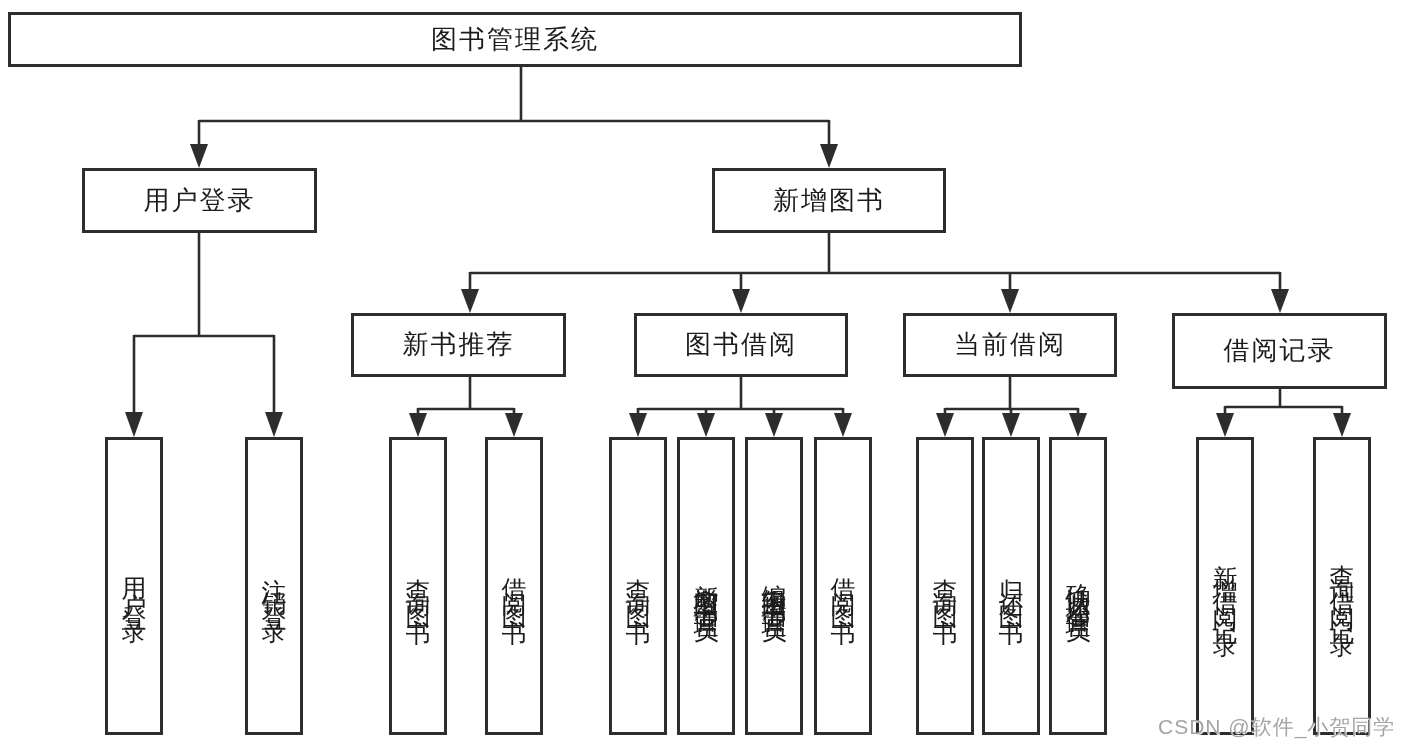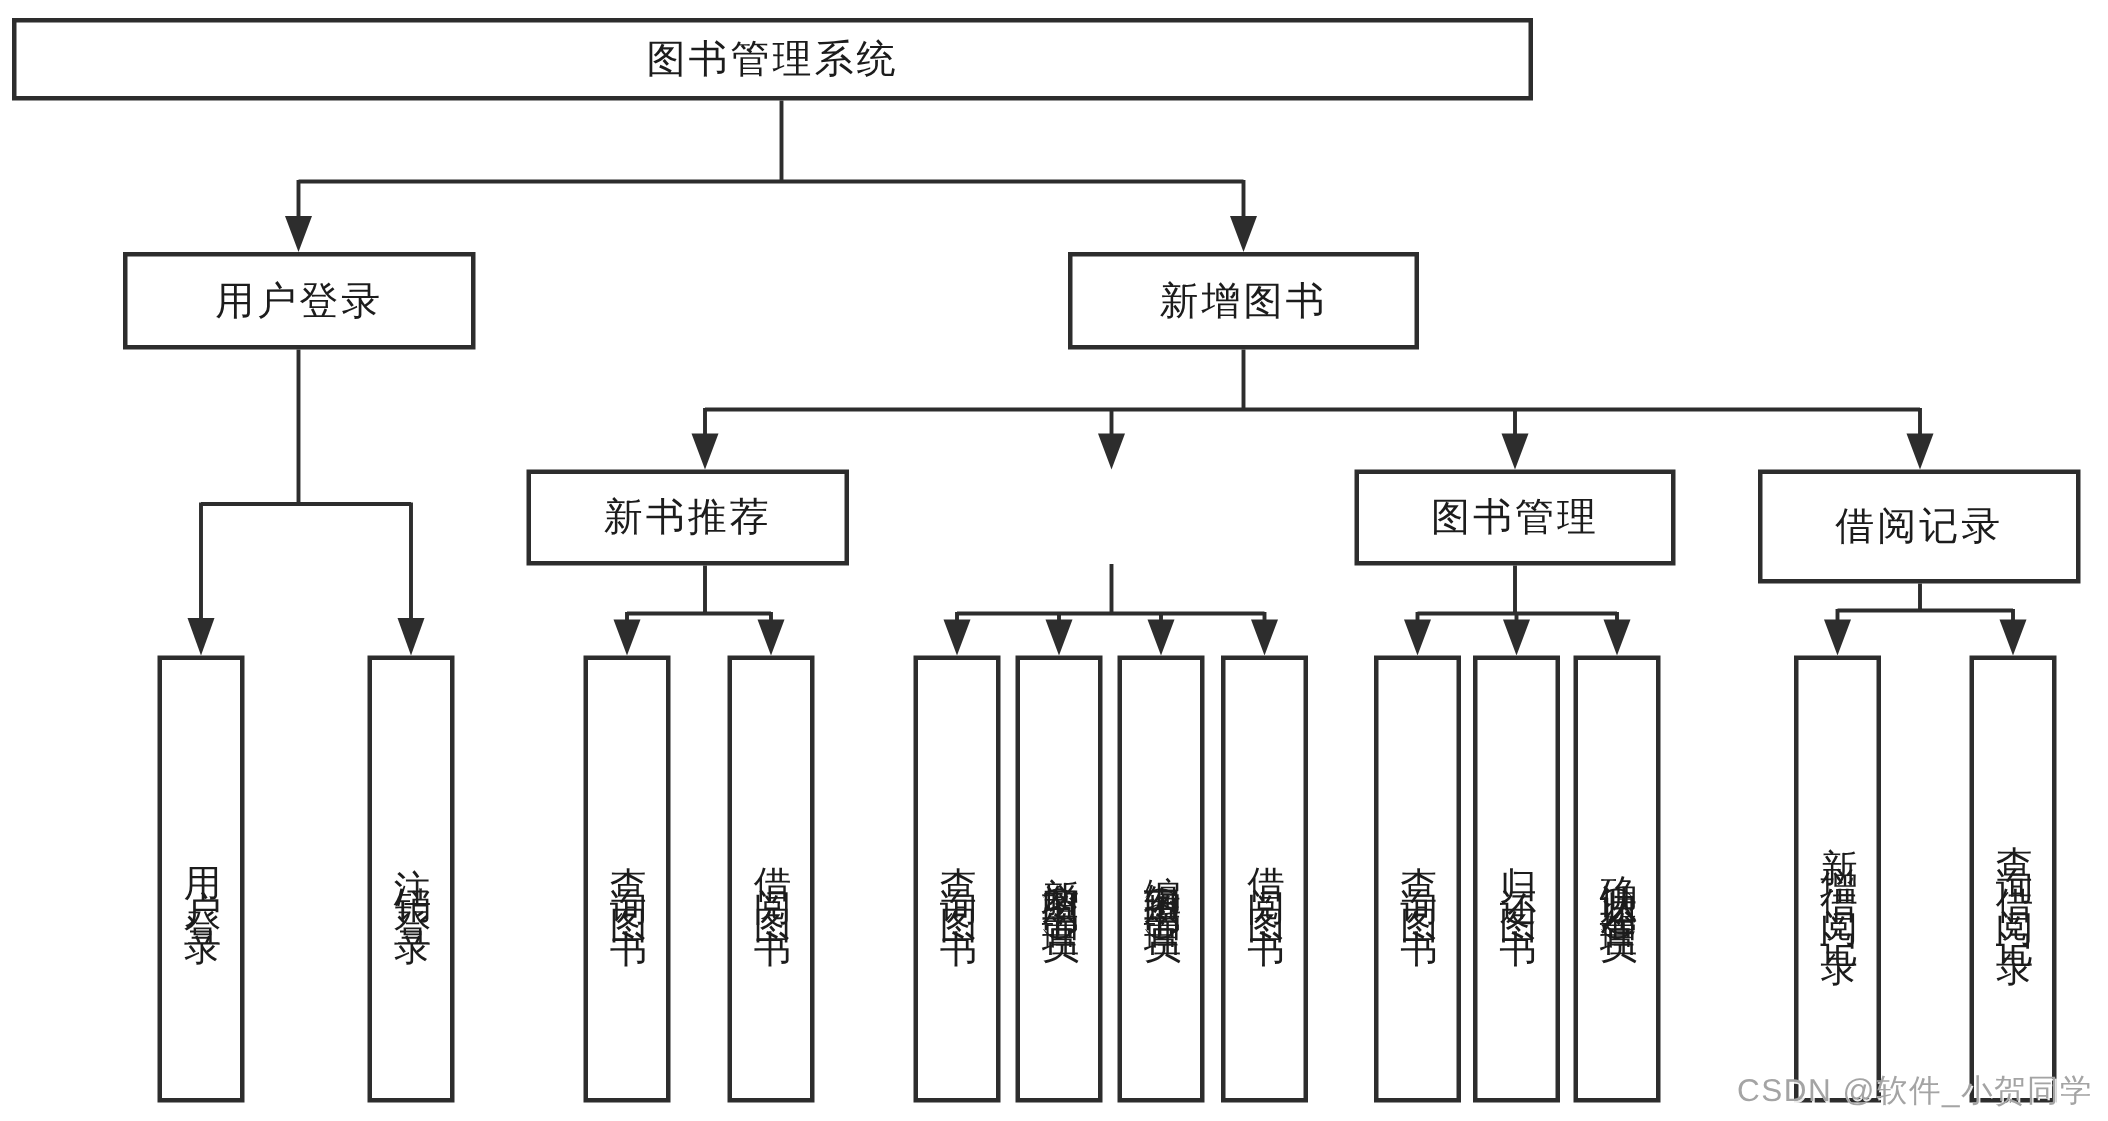--- a/index.html
+++ b/index.html
@@ -72,22 +72,25 @@
   <div class="node" style="left:82px;top:168px;width:235px;height:65px">
     <span class="label">用户登录</span>
   </div>
   <div class="node" style="left:712px;top:168px;width:234px;height:65px">
     <span class="label">新增图书</span>
   </div>
 
   <div class="node" style="left:351px;top:313px;width:215px;height:64px">
     <span class="label">新书推荐</span>
   </div>
+  <div class="node" style="left:634px;top:313px;width:214px;height:64px">
+    <span class="label">图书借阅</span>
+  </div>
   <div class="node" style="left:903px;top:313px;width:214px;height:64px">
-    <span class="label">图书管理</span>
+    <span class="label">当前借阅</span>
   </div>
   <div class="node" style="left:1172px;top:313px;width:215px;height:76px">
     <span class="label">借阅记录</span>
   </div>
 
   <div class="node leaf" style="left:105px;top:437px;width:58px;height:298px">
     <span class="label">用户登录</span>
   </div>
   <div class="node leaf" style="left:245px;top:437px;width:58px;height:298px">
     <span class="label">注销登录</span>

